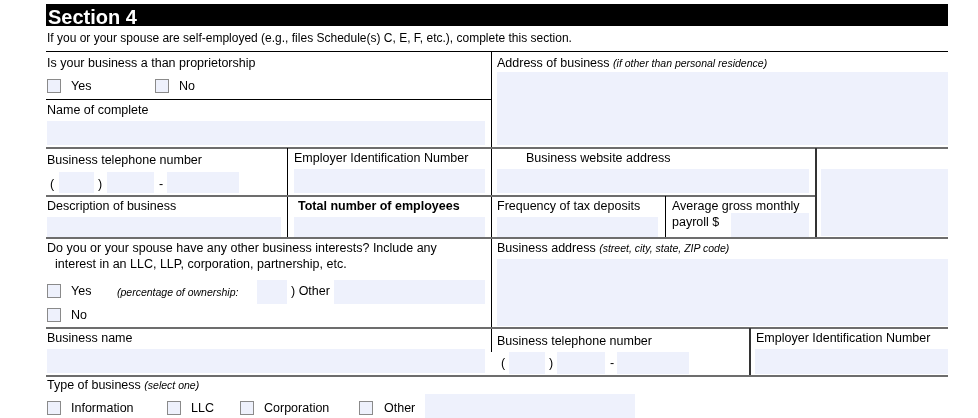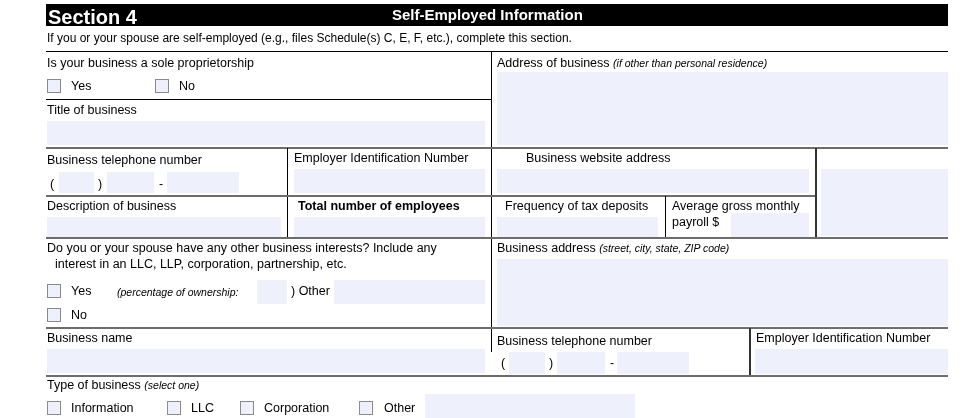--- a/index.html
+++ b/index.html
@@ -18,36 +18,35 @@
   .vl { width:0; border-left:1px solid #000; }
   .vl2 { width:0; border-left:2px solid #333; }
   .cb { width:14px; height:14px; background:#eef1fc; border:1px solid #8a8a8a;
         box-sizing:border-box; cursor:pointer; }
 </style>
 </head>
 <body>
 
 <div class="abs hdr">
   <span class="sec">Section 4</span>
-  <span class="ttl">Self-Employed Information</span>
 </div>
 <div class="abs lbl" style="left:47px;top:31px;font-size:12px;">If you or your spouse are self-employed (e.g., files Schedule(s) C, E, F, etc.), complete this section.</div>
 
 <div class="abs hl" style="left:46px;top:51px;width:902px;"></div>
 
 <div class="abs vl" style="left:491px;top:52px;height:300px;"></div>
 
-<div class="abs lbl" style="left:47px;top:56px;">Is your business a sole proprietorship</div>
+<div class="abs lbl" style="left:47px;top:56px;">Is your business a than proprietorship</div>
 <div class="abs cb" style="left:47px;top:79px;"></div>
 <div class="abs lbl" style="left:71px;top:79px;">Yes</div>
 <div class="abs cb" style="left:155px;top:79px;"></div>
 <div class="abs lbl" style="left:179px;top:79px;">No</div>
 <div class="abs hl" style="left:46px;top:99px;width:445px;"></div>
 
-<div class="abs lbl" style="left:47px;top:103px;">Title of business</div>
+<div class="abs lbl" style="left:47px;top:103px;">Name of complete</div>
 <input class="abs fld" style="left: 47px; top: 121px; width: 438px; height: 24px;" value="">
 
 <div class="abs lbl" style="left:497px;top:56px;text-align:center;">
   <span>Address of business</span>
   <span class="it">(if other than personal residence)</span>
 </div>
 <textarea class="abs fld" style="left: 497px; top: 72px; width: 451px; height: 73px; resize: none;"></textarea>
 
 <div class="abs hl2" style="left:46px;top:147px;width:902px;"></div>
 
@@ -73,21 +72,21 @@
 <textarea class="abs fld" style="left: 821px; top: 169px; width: 127px; height: 67px; resize: none;"></textarea>
 
 <div class="abs hl2" style="left:46px;top:195px;width:769px;"></div>
 
 <div class="abs lbl" style="left:47px;top:199px;">Description of business</div>
 <input class="abs fld" style="left: 47px; top: 217px; width: 234px; height: 20px;" value="">
 
 <div class="abs lbl" style="left:298px;top:199px;font-weight:bold;">Total number of employees</div>
 <input class="abs fld" style="left: 294px; top: 217px; width: 191px; height: 20px;" value="">
 
-<div class="abs lbl" style="left:497px;top:199px;margin-left:8px;">Frequency of tax deposits</div>
+<div class="abs lbl" style="left:497px;top:199px;">Frequency of tax deposits</div>
 <input class="abs fld" style="left: 497px; top: 217px; width: 161px; height: 20px;" value="">
 
 <div class="abs vl" style="left:665px;top:196px;height:41px;"></div>
 
 <div class="abs lbl" style="left:672px;top:199px;">Average gross monthly</div>
 <div class="abs lbl" style="left:672px;top:215px;">payroll $</div>
 <input class="abs fld" style="left: 731px; top: 213px; width: 78px; height: 24px;" value="">
 
 <div class="abs hl2" style="left:46px;top:237px;width:902px;"></div>
 

